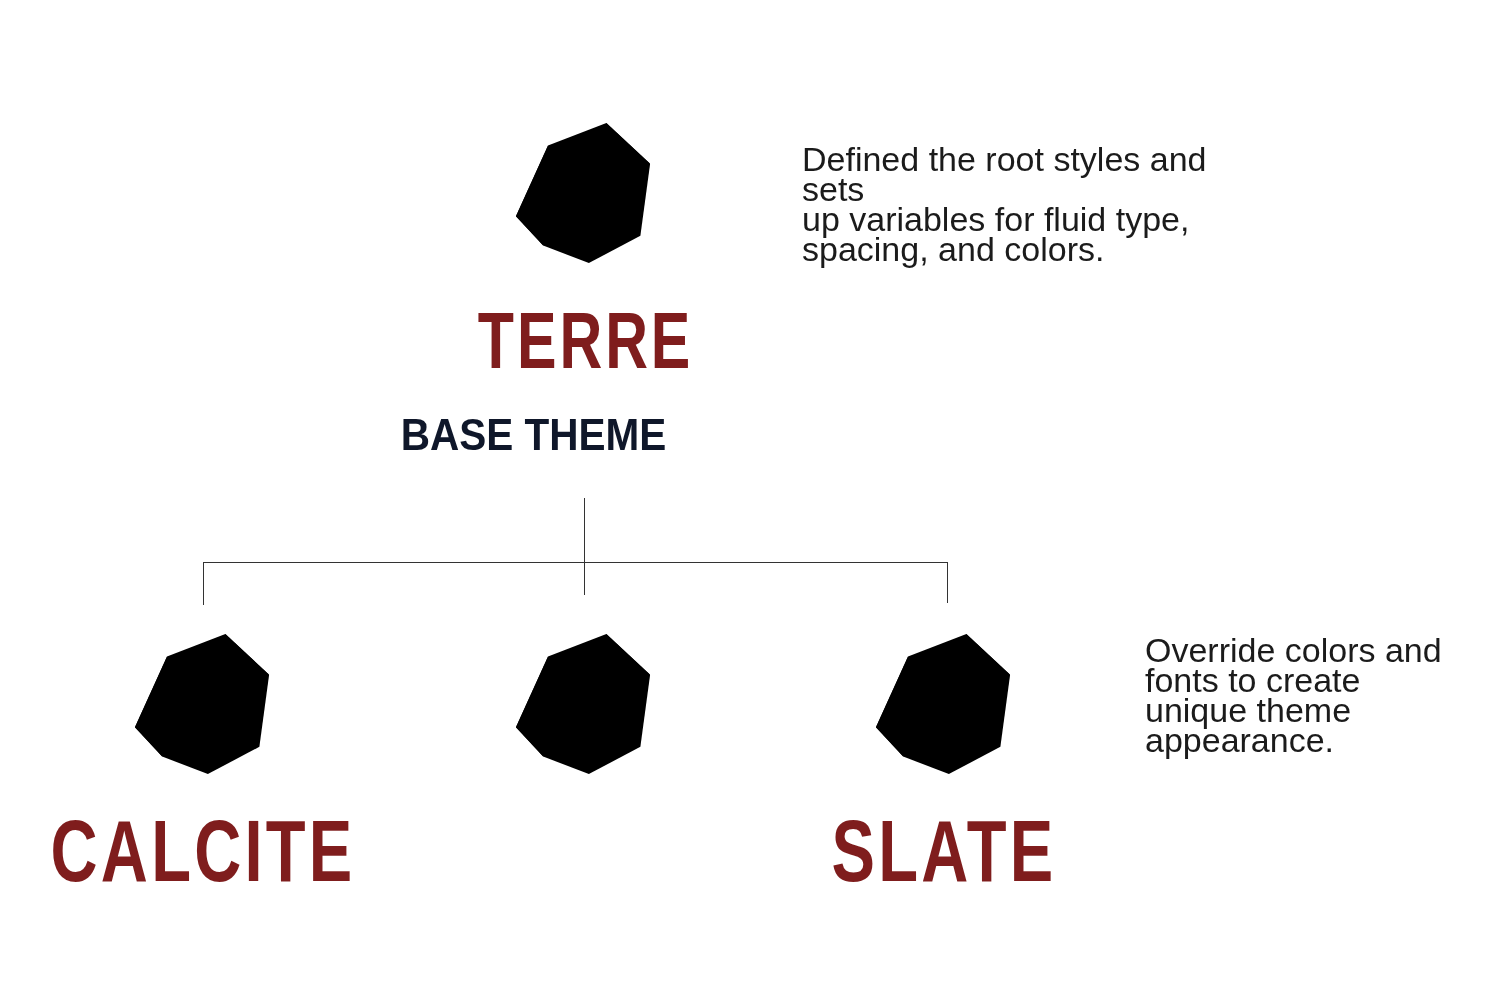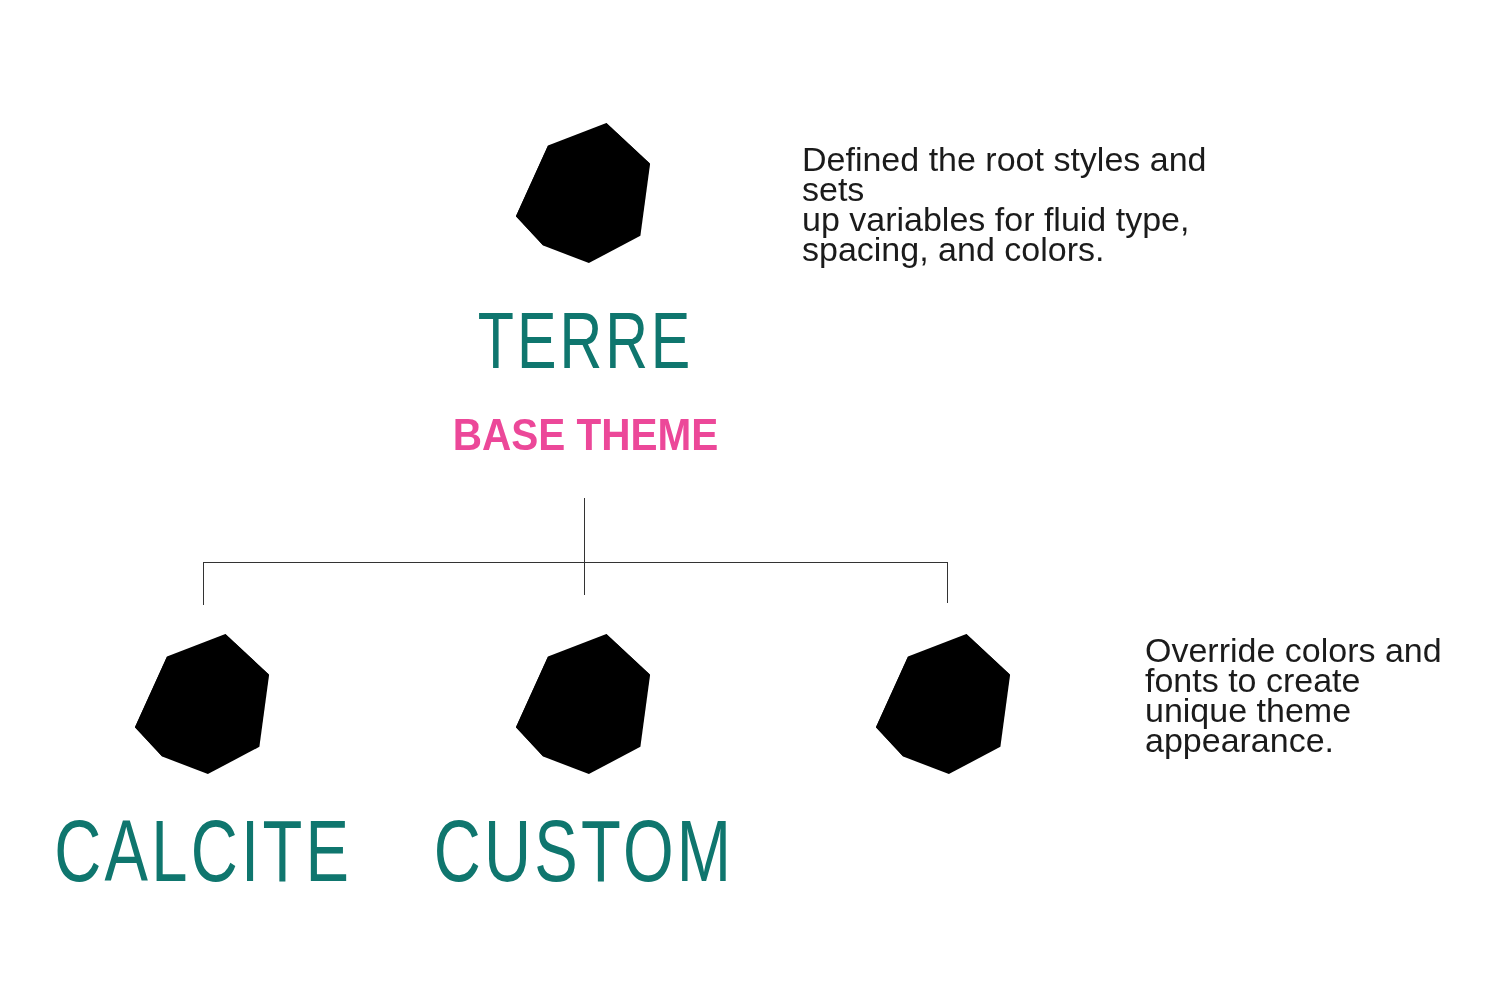--- a/index.html
+++ b/index.html
@@ -24,22 +24,22 @@
   }
   #gem-root    { left: 514px; top: 119px; }
   #gem-calcite { left: 133px; top: 630px; }
   #gem-custom  { left: 514px; top: 630px; }
   #gem-slate   { left: 874px; top: 630px; }
 
   
   .display {
     position: absolute;
     text-align: center;
-    color: #0f766e;
-    font-weight: 400;
+    color: #7f1d1d;
+    font-weight: 700;
     line-height: 1;
     white-space: nowrap;
   }
   .display .squeeze {
     display: inline-block;
     transform: scaleX(0.74);
     transform-origin: 50% 50%;
     letter-spacing: 0.05em;
   }
   .root-title {
@@ -51,25 +51,24 @@
     font-size: 88px;
   }
   #title-calcite { left: -17px; }
   #title-custom  { left: 364px; }
   #title-slate   { left: 724px; }
 
   
   .subtitle {
     position: absolute;
     left: 386px; top: 412px; width: 400px;
-    text-align: center;
     font-size: 45px;
     font-weight: 700;
     line-height: 1;
-    color: #ec4899;
+    color: #0f172a;
     white-space: nowrap;
   }
   .subtitle .squeeze {
     display: inline-block;
     transform: scaleX(0.9);
     transform-origin: 50% 50%;
   }
 
   
   .desc {
@@ -138,22 +137,22 @@
   <svg id="gem-custom" class="gem" viewBox="-2 -2 144 152">
     <use href="#gem-shape"></use>
   </svg>
   <svg id="gem-slate" class="gem" viewBox="-2 -2 144 152">
     <use href="#gem-shape"></use>
   </svg>
 
   <div id="title-calcite" class="display child-title">
     <span class="squeeze">CALCITE</span>
   </div>
-  <div id="title-custom" class="display child-title">
-    <span class="squeeze">CUSTOM</span>
+  <div id="title-slate" class="display child-title">
+    <span class="squeeze">SLATE</span>
   </div>
 
   <div id="desc-child" class="desc">Override colors and
 fonts to create
 unique theme
 appearance.</div>
 
 </div>
 
 </body></html>

